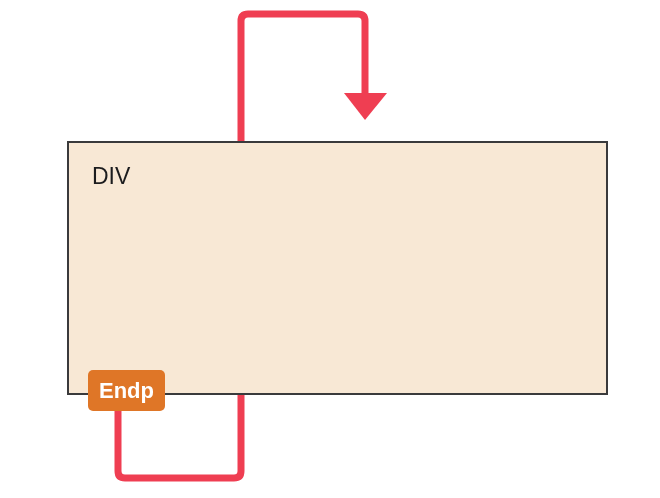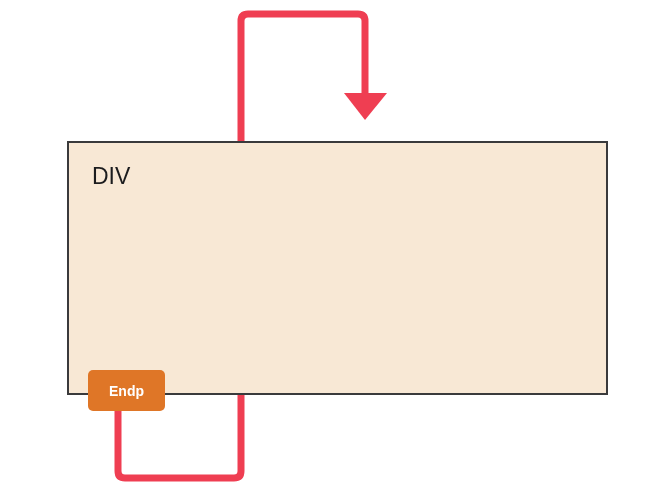--- a/index.html
+++ b/index.html
@@ -58,21 +58,21 @@
     height: 41px;
     background: #df7627;
     border-radius: 5px;
     box-sizing: border-box;
     z-index: 5;
     display: flex;
     align-items: center;
     justify-content: center;
   }
   .endpoint-badge-label {
-    font-size: 14px;
+    font-size: 22px;
     line-height: 24px;
     color: #ffffff;
     font-family: "Liberation Sans", sans-serif;
     font-weight: bold;
     white-space: nowrap;
     letter-spacing: 0px;
   }
   .edge-layer-top { z-index: 1; }
   .edge-layer-bottom { z-index: 3; }
 </style>

